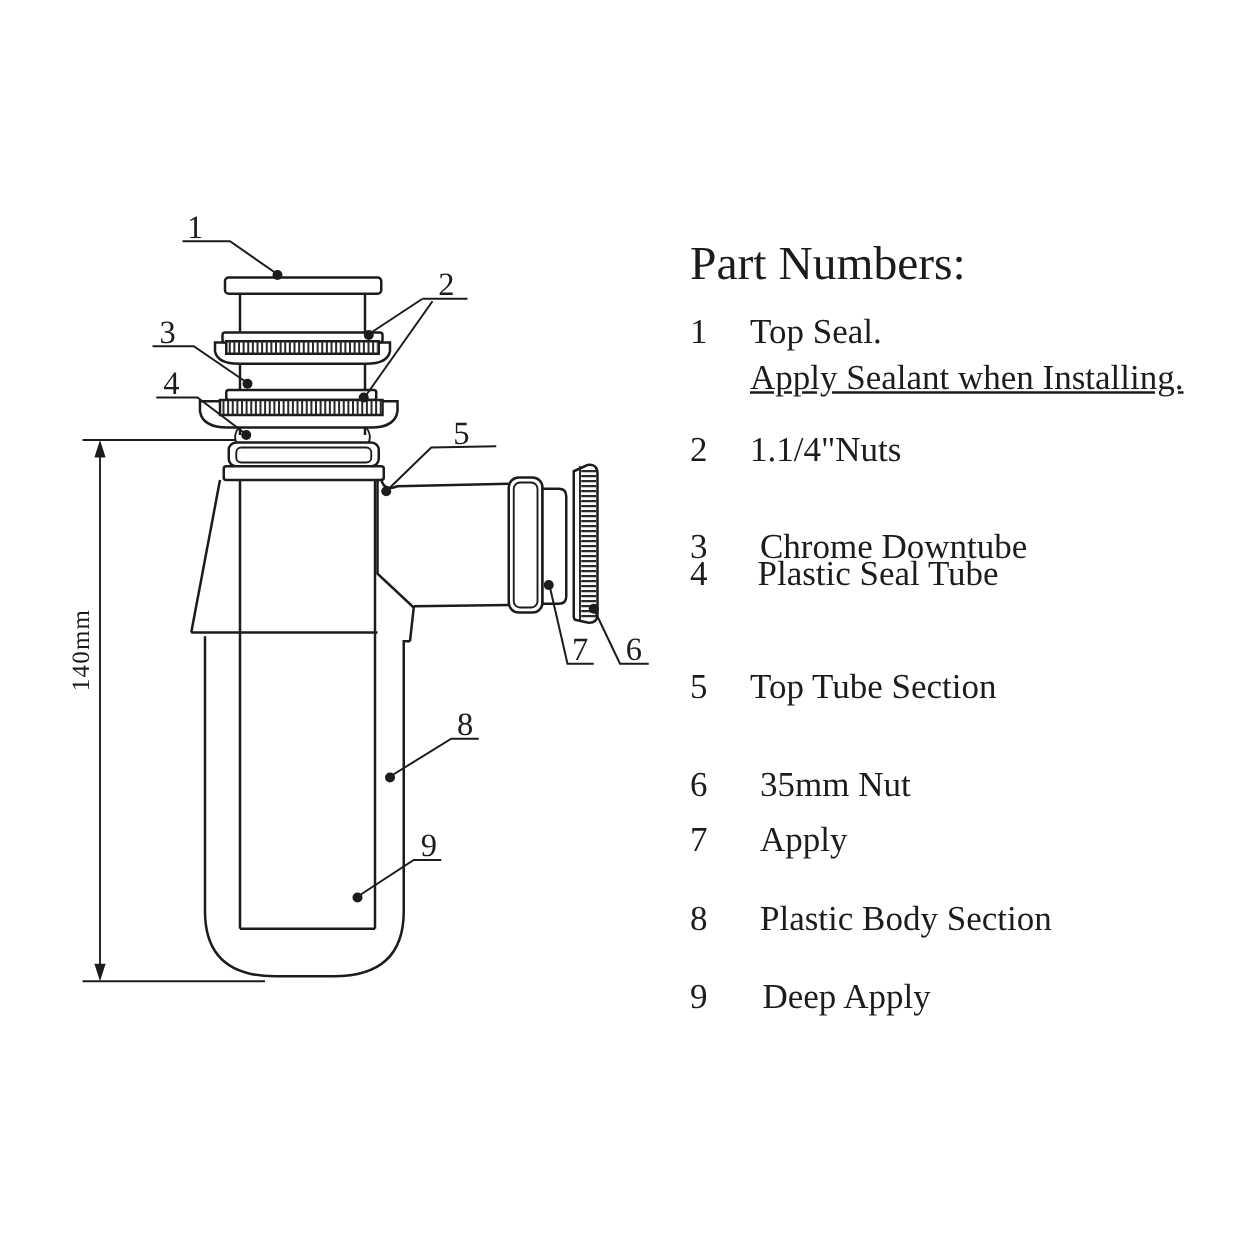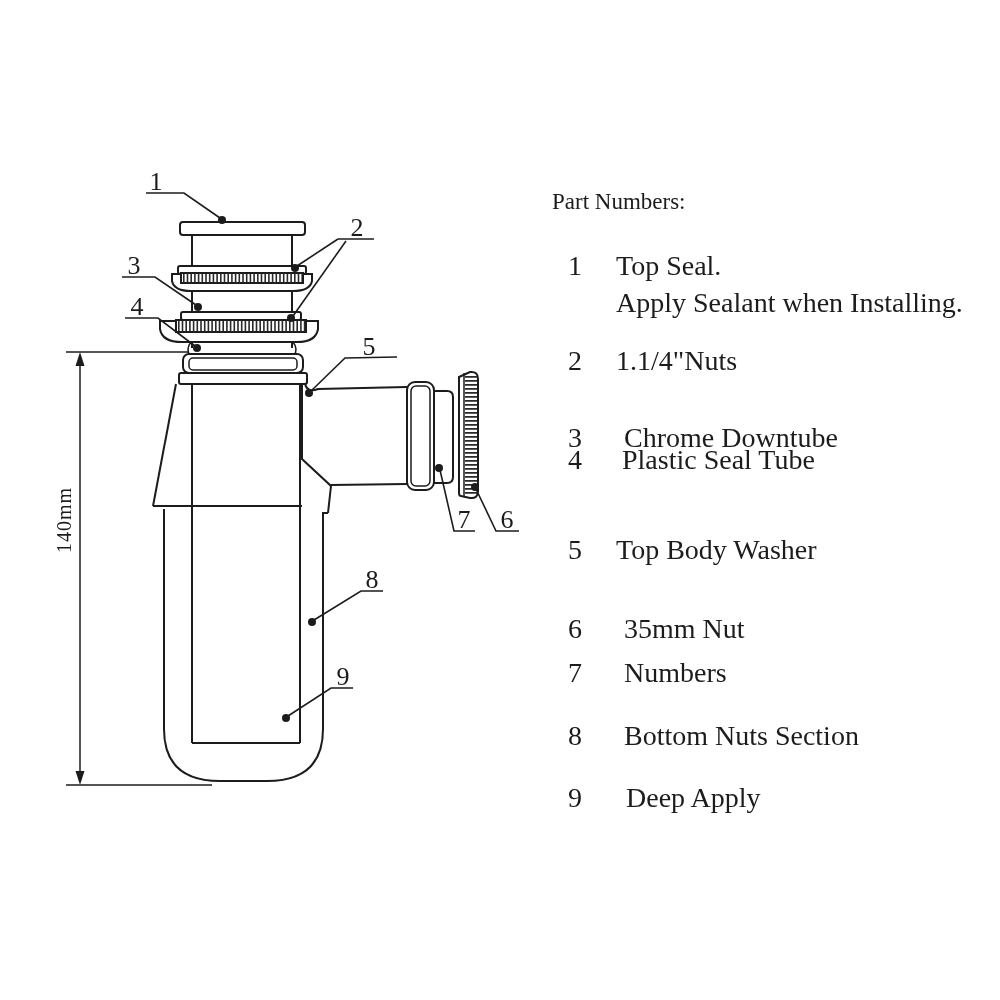--- a/index.html
+++ b/index.html
@@ -17,29 +17,29 @@
   svg.diagram .wht  { stroke:#1c1c1c; stroke-width:2;   fill:#ffffff; }
   svg.diagram .lead { stroke:#1c1c1c; stroke-width:1.6; fill:none; }
   svg.diagram .dot  { fill:#1c1c1c; stroke:none; }
   svg.diagram .solid{ fill:#1c1c1c; stroke:none; }
   svg.diagram text  { font-family:"Liberation Serif", serif; fill:#1c1c1c; }
   svg.diagram text.callout { font-size:26px; text-anchor:middle; }
   svg.diagram text.dim     { font-size:20px; text-anchor:middle; letter-spacing:1px; }
   .parts-list { position:absolute; left:552px; top:0; width:440px; }
   .parts-title {
     position:absolute; left:0; top:189px;
-    font-size:23px; white-space:nowrap;
+    font-size:38px; white-space:nowrap;
   }
   .part-row {
     position:absolute; left:0;
-    font-size:28px; line-height:37px; white-space:nowrap;margin-left:16px;
+    font-size:28px; line-height:37px; white-space:nowrap;
   }
   .pnum { display:inline-block; width:48px; vertical-align:top; }
   .plabel { display:inline-block; vertical-align:top; }
-  .pnote { display:block; }
+  .pnote { display:block;text-decoration:underline; }
   .pnote:empty { display:none; }
 </style>
 </head>
 <body>
 
 <div class="page">
 
   <svg class="diagram" width="1000" height="1000" viewBox="0 0 1000 1000">
 
     <g>
@@ -174,29 +174,29 @@
     <div class="part-row" style="top:342px">
       <span class="pnum">2</span><span class="plabel"><span>1.1/4"Nuts</span></span>
     </div>
     <div class="part-row" style="top:419px">
       <span class="pnum">3</span><span class="plabel" style="margin-left:8px"><span>Chrome Downtube</span></span>
     </div>
     <div class="part-row" style="top:441px">
       <span class="pnum">4</span><span class="plabel" style="margin-left:6px"><span>Plastic Seal Tube</span></span>
     </div>
     <div class="part-row" style="top:531px">
-      <span class="pnum">5</span><span class="plabel"><span>Top Body Washer</span></span>
+      <span class="pnum">5</span><span class="plabel"><span>Top Tube Section</span></span>
     </div>
     <div class="part-row" style="top:610px">
       <span class="pnum">6</span><span class="plabel" style="margin-left:8px"><span>35mm Nut</span></span>
     </div>
     <div class="part-row" style="top:654px">
-      <span class="pnum">7</span><span class="plabel" style="margin-left:8px"><span>Numbers</span></span>
+      <span class="pnum">7</span><span class="plabel" style="margin-left:8px"><span>Apply</span></span>
     </div>
     <div class="part-row" style="top:717px">
-      <span class="pnum">8</span><span class="plabel" style="margin-left:8px"><span>Bottom Nuts Section</span></span>
+      <span class="pnum">8</span><span class="plabel" style="margin-left:8px"><span>Plastic Body Section</span></span>
     </div>
     <div class="part-row" style="top:779px">
       <span class="pnum">9</span><span class="plabel" style="margin-left:10px"><span>Deep Apply</span></span>
     </div>
   </div>
 
 </div>
 
 </body></html>

